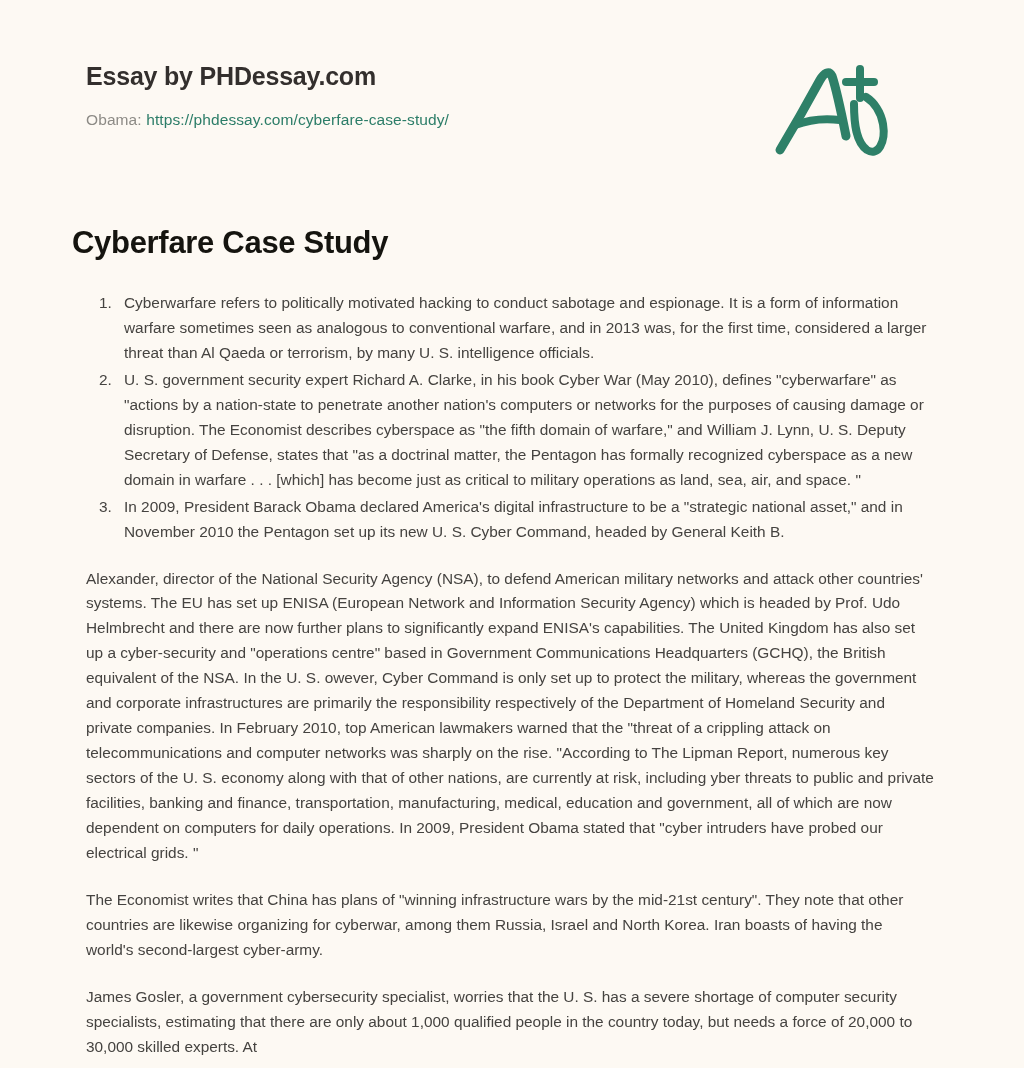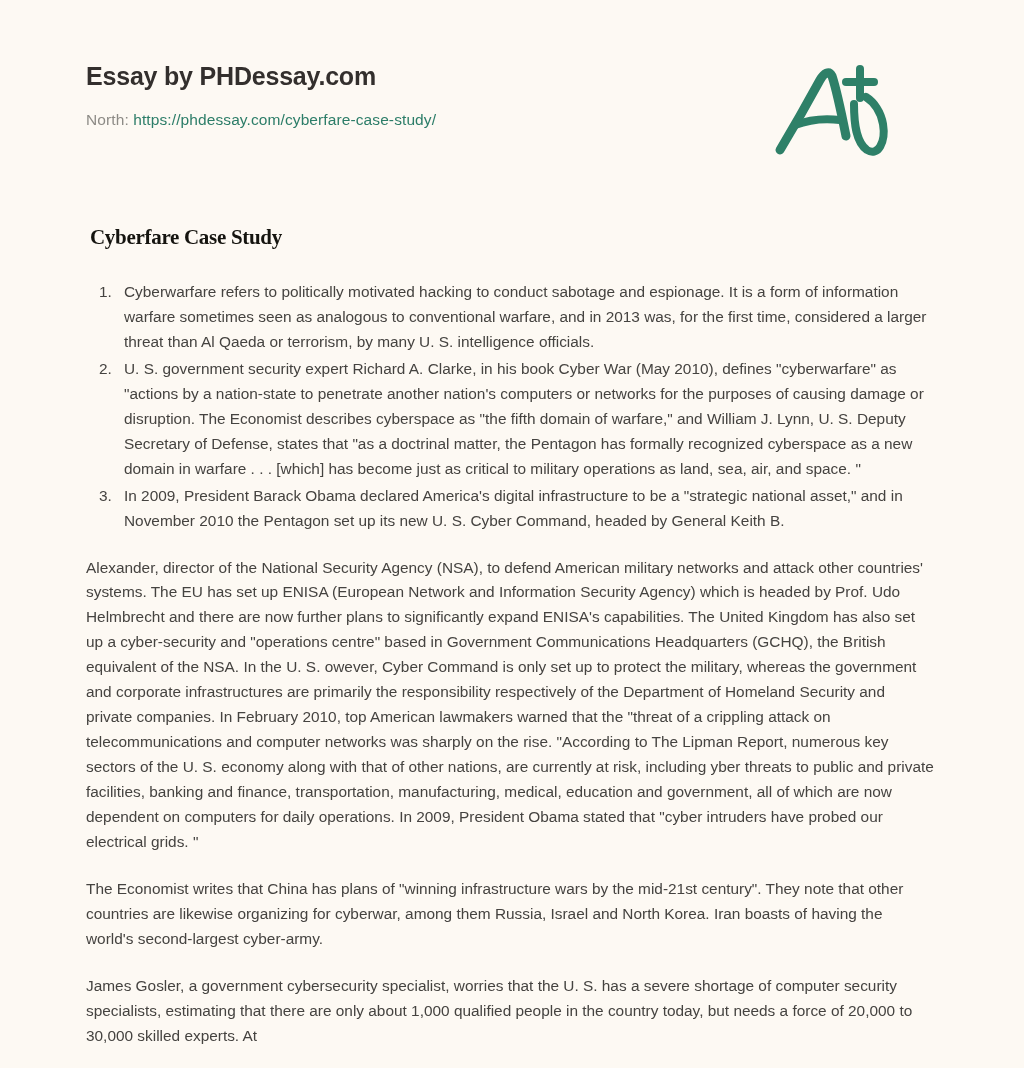--- a/index.html
+++ b/index.html
@@ -58,26 +58,25 @@
     height: 110px;
   }
   .logo svg {
     display: block;
     width: 140px;
     height: 110px;
   }
 
   
   .doc-title {
-    margin: 96px 0 0 26px;
-    font-size: 21px;
+    margin: 96px 0 0 8px;
+    font-size: 31px;
     font-weight: bold;
     color: #15140f;
     letter-spacing: -0.3px;
-    font-family: Liberation Serif, serif;
   }
 
   
   .article {
     margin-top: 30px;
     margin-left: 22px;
     margin-right: 26px;
     font-size: 15.4px;
     line-height: 1.62;
     color: #454340;
@@ -100,21 +99,21 @@
   }
 </style>
 </head>
 <body>
 
 <div class="page">
 
   <div class="header">
     <div class="brand-title">Essay by PHDessay.com</div>
     <div class="source-line">
-      <span class="source-label">North:</span>
+      <span class="source-label">Obama:</span>
       <a class="source-url" href="#">https://phdessay.com/cyberfare-case-study/</a>
     </div>
 
     <div class="logo">
       <svg viewBox="0 0 140 110" xmlns="http://www.w3.org/2000/svg">
         <g fill="none" stroke="#2e8068" stroke-linecap="round" stroke-linejoin="round">
           <path d="M18 92 C 30 72, 46 44, 58 22 C 62 15, 67 12, 70 18 C 74 30, 80 58, 84 78" stroke-width="9"></path>
           <path d="M33 67 C 46 62, 62 60, 78 62" stroke-width="8"></path>
           <path d="M84 24 L 112 24" stroke-width="8"></path>
           <path d="M98 11 L 98 40" stroke-width="8"></path>

